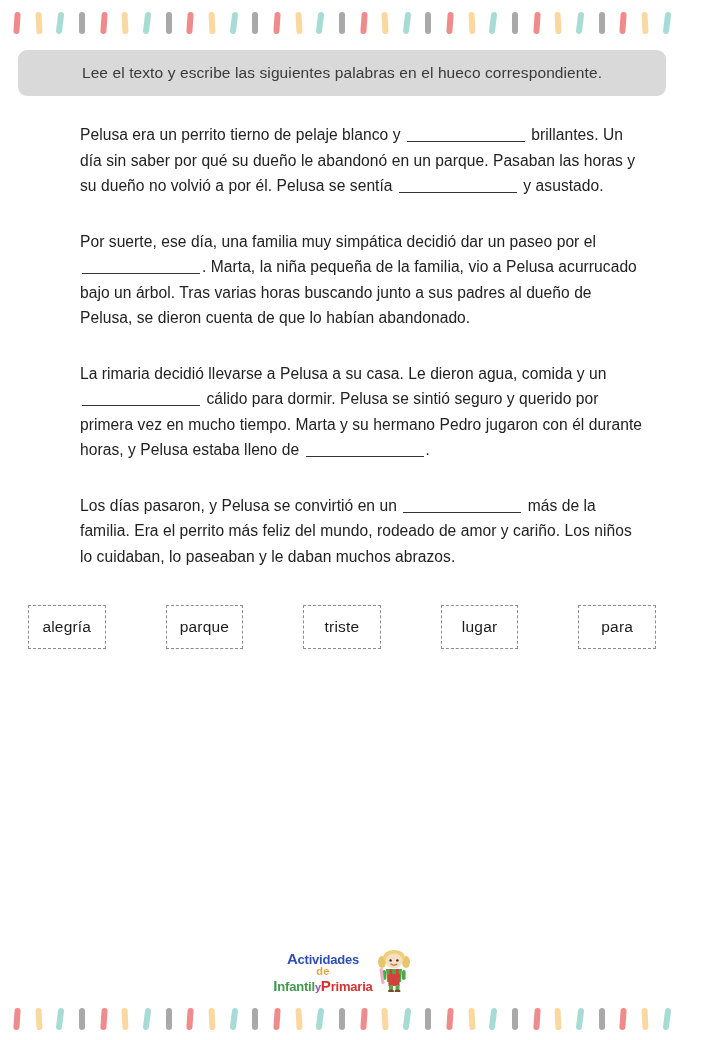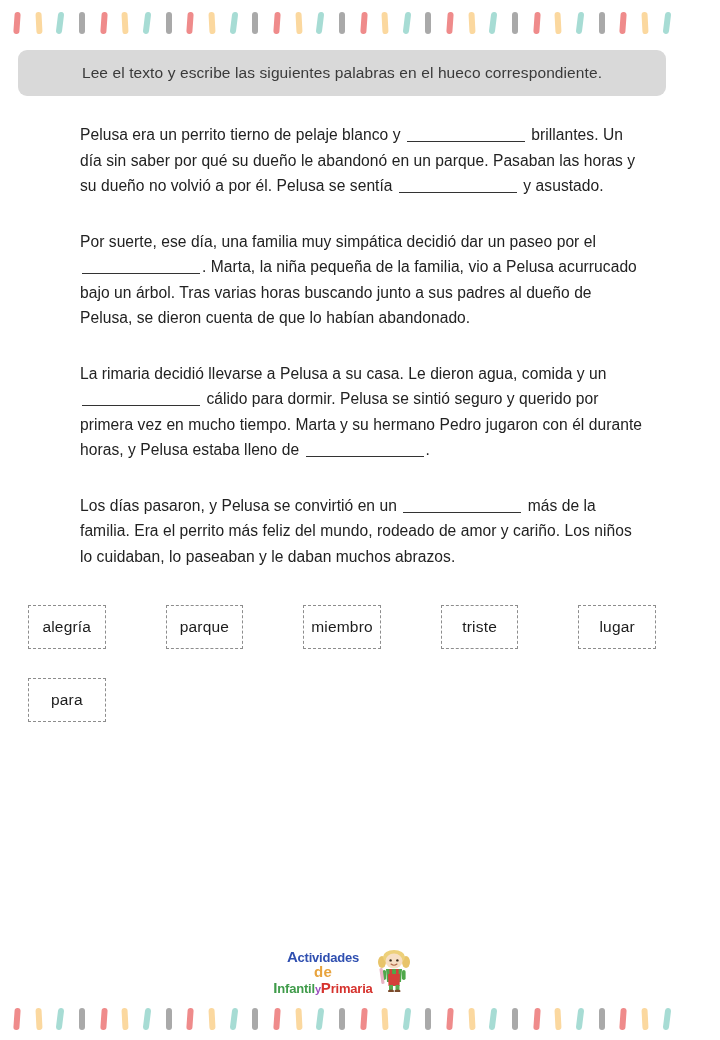--- a/index.html
+++ b/index.html
@@ -142,21 +142,21 @@
     line-height: 1.02;
   }
   .logo-line1 {
     font-size: 13px;
     font-weight: bold;
     color: #2f4fb0;
     letter-spacing: -0.2px;
   }
   .logo-line1 .cap { font-size: 15px; }
   .logo-line2 {
-    font-size: 15px;
+    font-size: 11px;
     font-weight: bold;
     color: #e8a33d;
     letter-spacing: 0.2px;
   }
   .logo-line3 {
     font-size: 13px;
     font-weight: bold;
     letter-spacing: -0.2px;
     white-space: nowrap;
   }
@@ -220,23 +220,20 @@
     </div>
 
   <div class="wordbank" id="wordbank-container">
       <div class="word-box">
         <span class="word-box-label">alegría</span>
       </div>
       <div class="word-box">
         <span class="word-box-label">parque</span>
       </div>
       <div class="word-box">
-        <span class="word-box-label">miembro</span>
-      </div>
-      <div class="word-box">
         <span class="word-box-label">triste</span>
       </div>
       <div class="word-box">
         <span class="word-box-label">lugar</span>
       </div>
       <div class="word-box">
         <span class="word-box-label">para</span>
       </div>
     </div>
 

